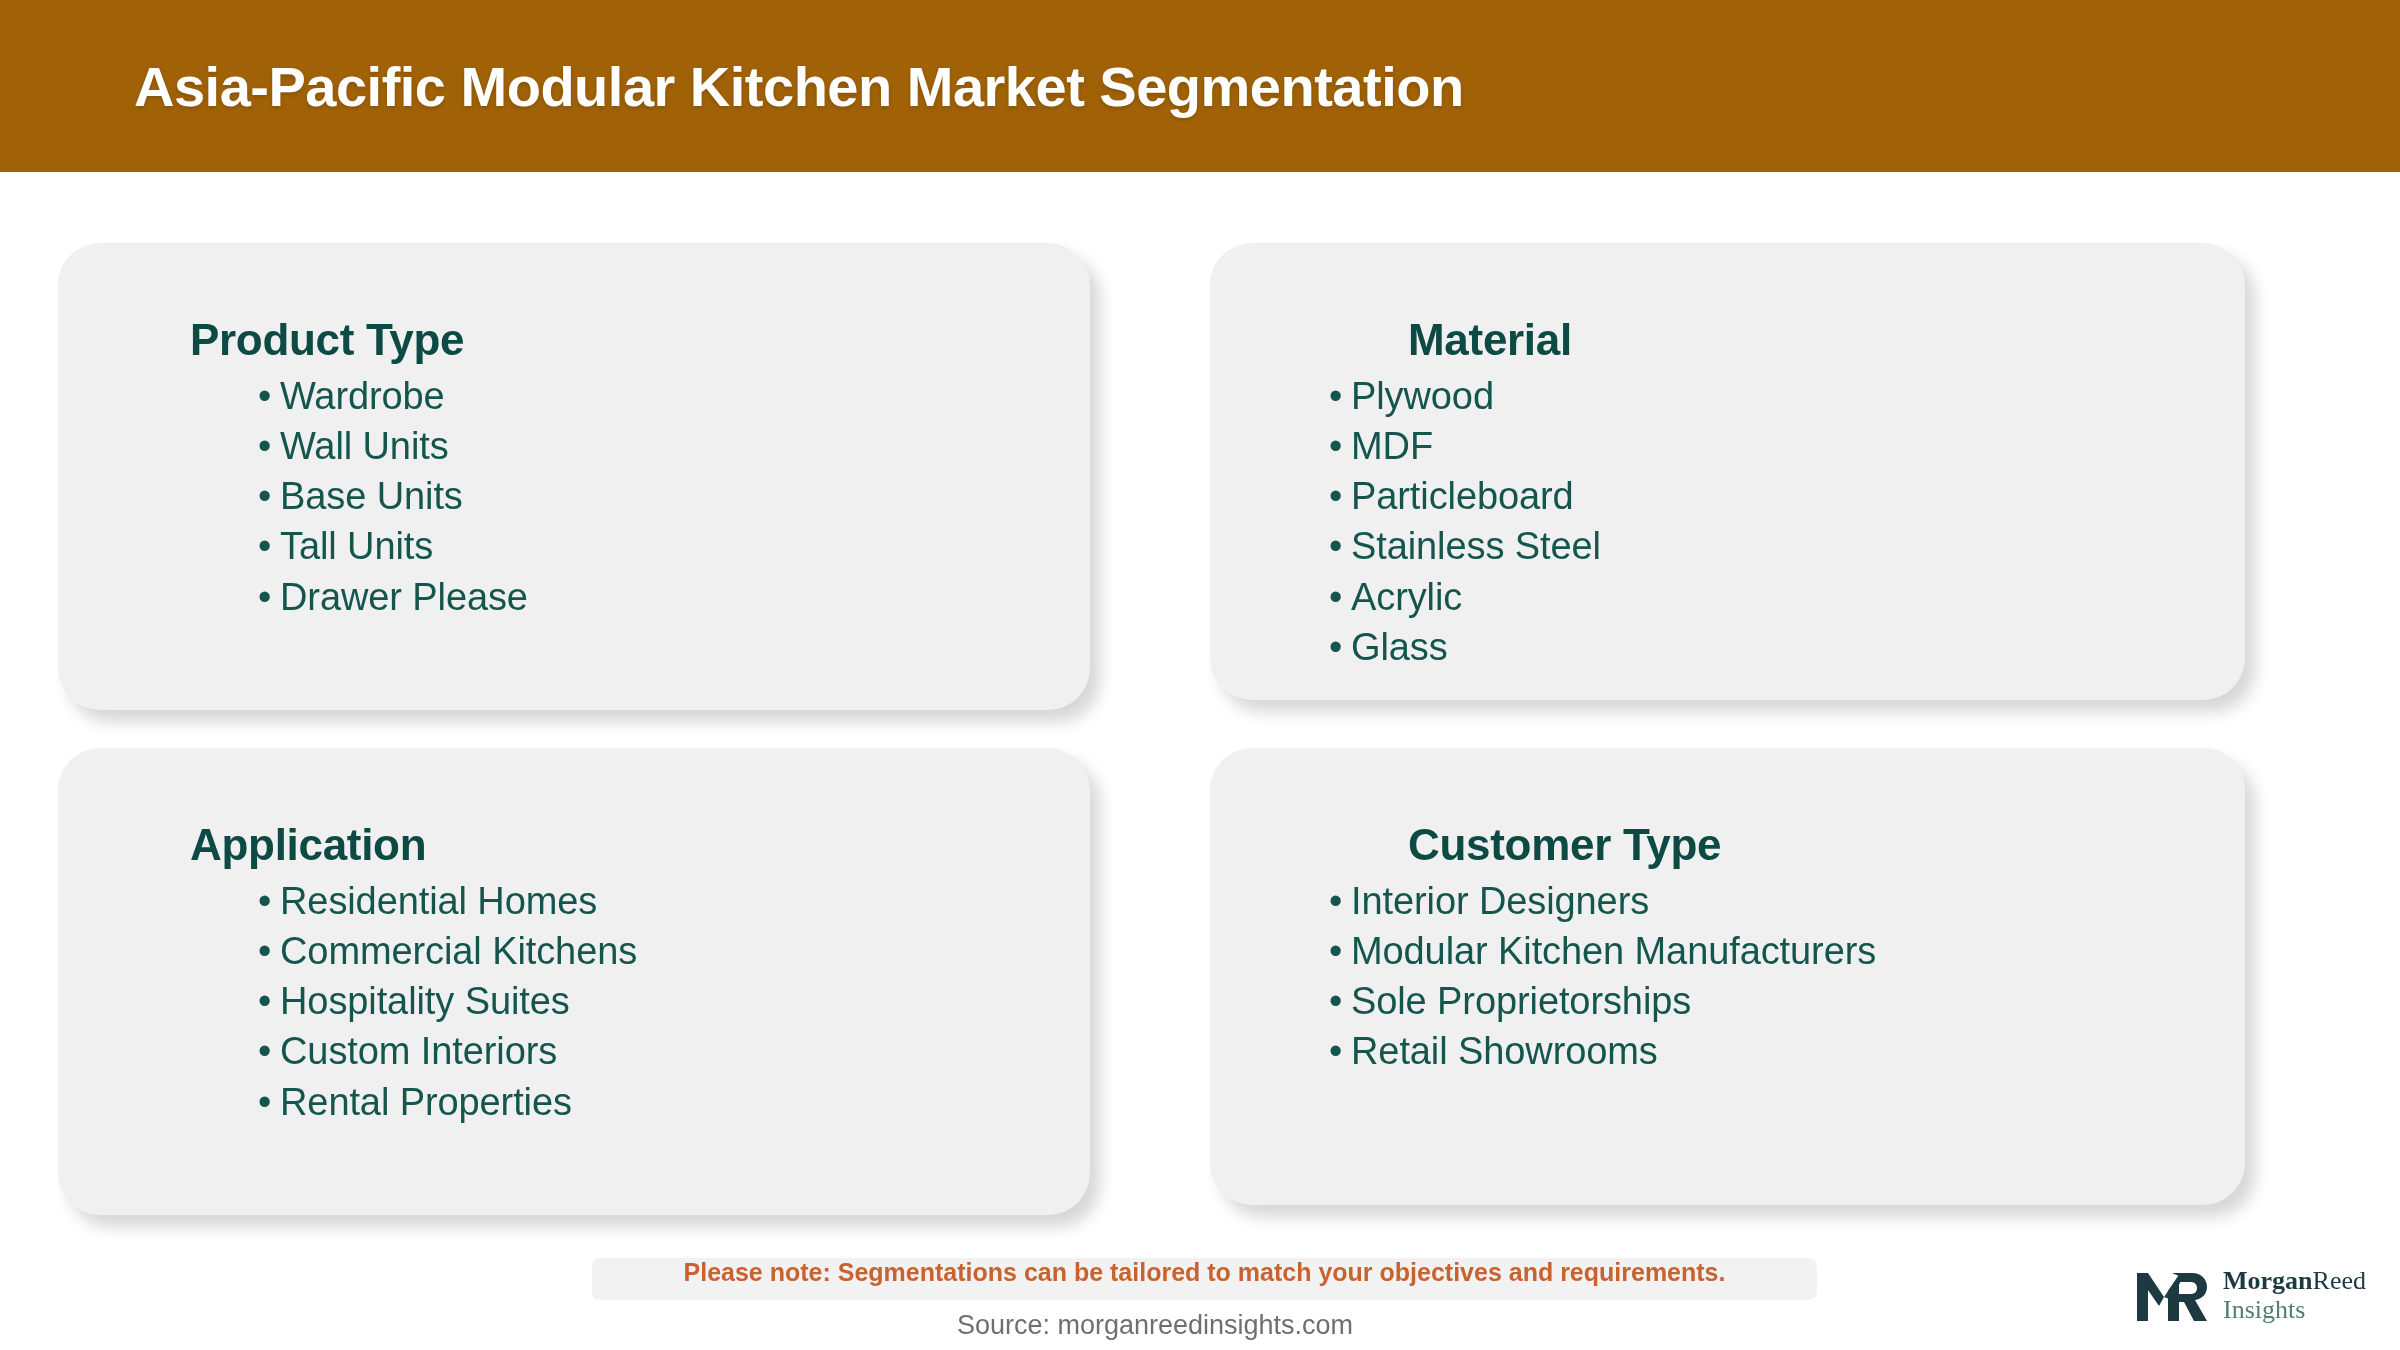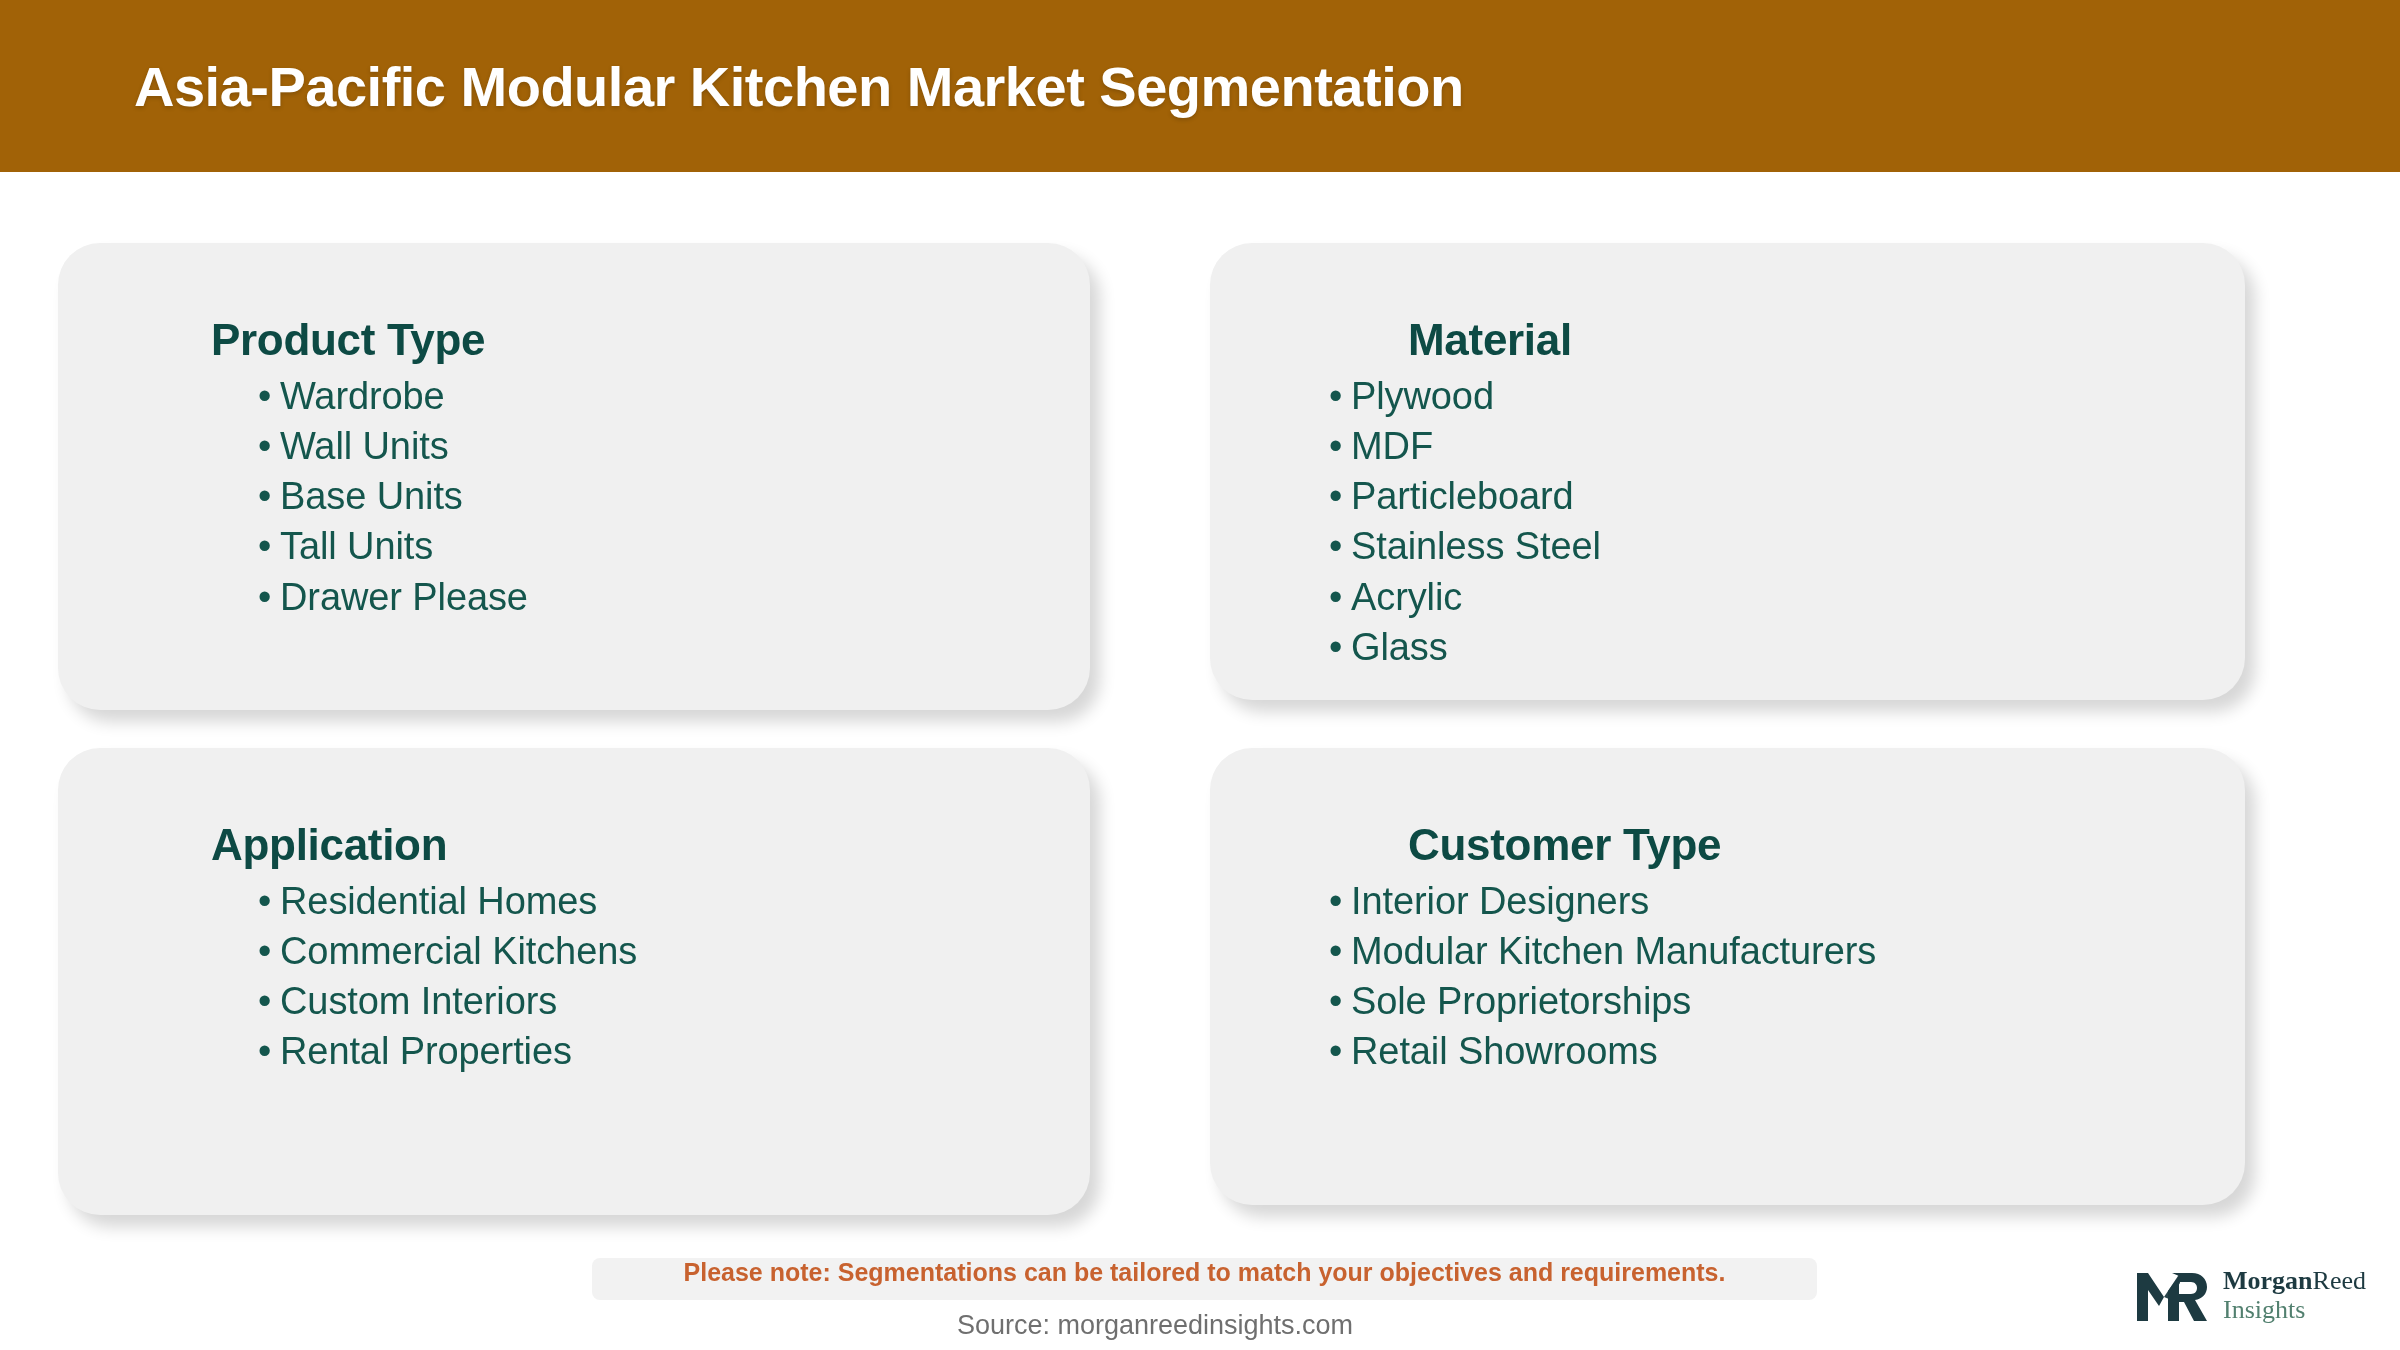--- a/index.html
+++ b/index.html
@@ -46,21 +46,21 @@
   #card-product-type { left:58px;   top:243px;  width:1032px; height:467px; }
   #card-material     { left:1210px; top:243px;  width:1035px; height:457px; }
   #card-application  { left:58px;   top:748px;  width:1032px; height:467px; }
   #card-customer     { left:1210px; top:748px;  width:1035px; height:457px; }
 
   .card-title {
     color:#0d4a44;
     font-size:44px;
     font-weight:bold;
     letter-spacing:-0.3px;
-    margin-left:101px;
+    margin-left:80px;
     margin-top:26px;
     margin-bottom:6px;
     white-space:nowrap;
   }
   #card-material .card-title,
   #card-customer .card-title { margin-left:146px; }
 
   .card-list {
     list-style:none;
     margin-left:148px;
@@ -160,20 +160,21 @@
       <li><span class="bullet">•</span><span>Acrylic</span></li>
       <li><span class="bullet">•</span><span>Glass</span></li>
     </ul>
   </div>
 
   <div class="card" id="card-application">
     <div class="card-title">Application</div>
     <ul class="card-list">
       <li><span class="bullet">•</span><span>Residential Homes</span></li>
       <li><span class="bullet">•</span><span>Commercial Kitchens</span></li>
+      <li><span class="bullet">•</span><span>Hospitality Suites</span></li>
       <li><span class="bullet">•</span><span>Custom Interiors</span></li>
       <li><span class="bullet">•</span><span>Rental Properties</span></li>
     </ul>
   </div>
 
   <div class="card" id="card-customer">
     <div class="card-title">Customer Type</div>
     <ul class="card-list">
       <li><span class="bullet">•</span><span>Interior Designers</span></li>
       <li><span class="bullet">•</span><span>Modular Kitchen Manufacturers</span></li>

